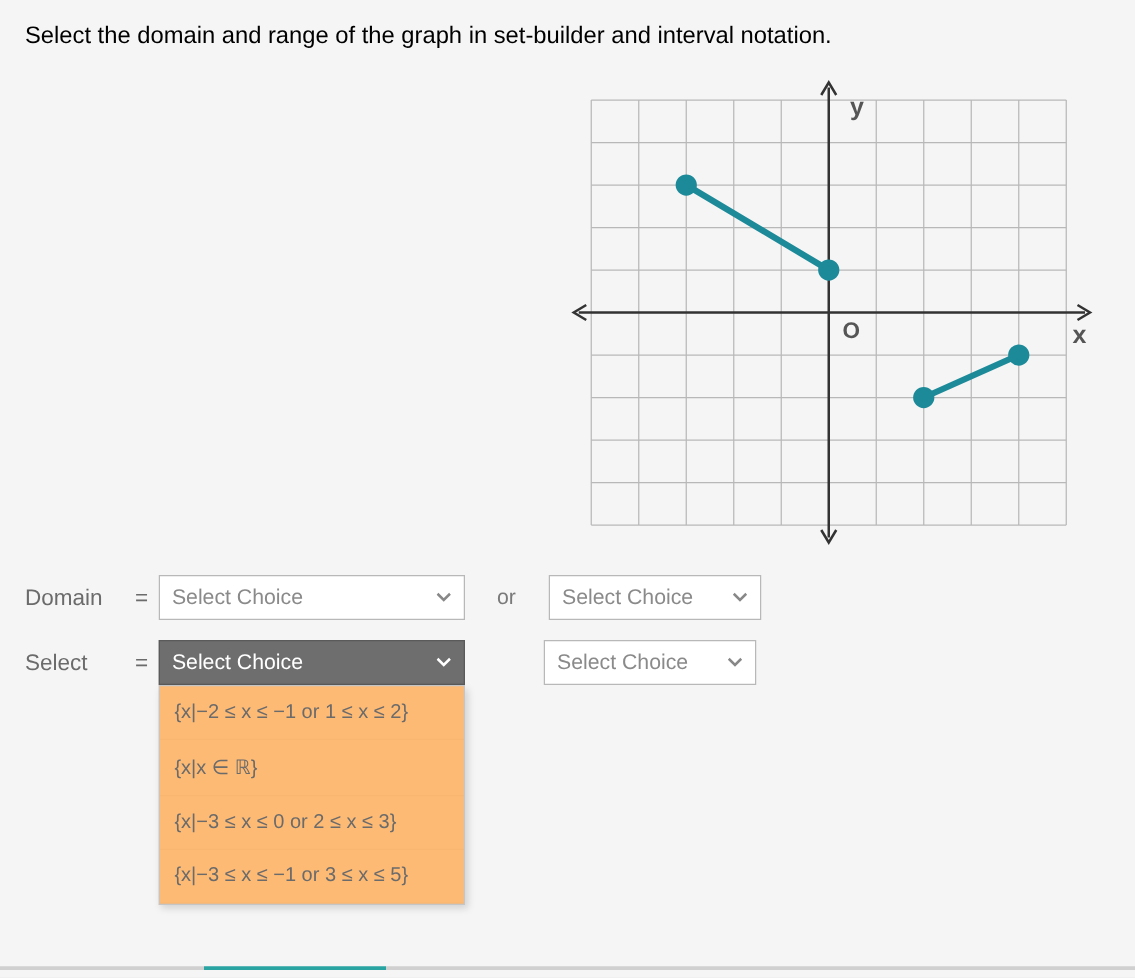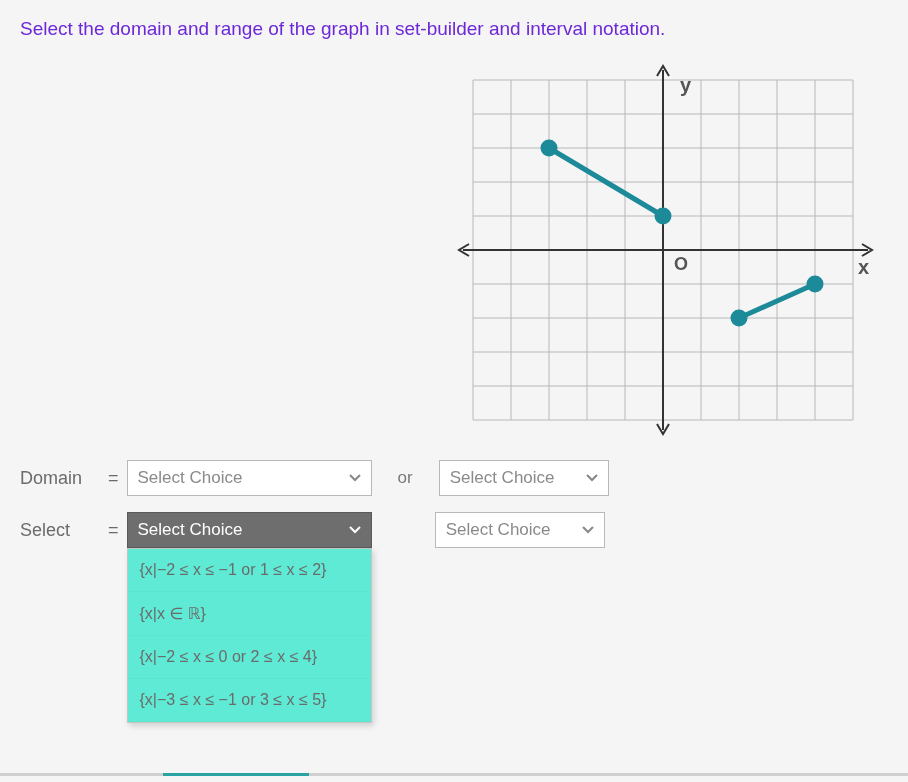--- a/index.html
+++ b/index.html
@@ -14,21 +14,21 @@
       height: 782px;
       position: relative;
       overflow: hidden;
     }
     .page {
       background: #f5f5f5;
       padding: 18px 20px;
       min-height: 100%;
     }
     .question-text {
-      color: #6d28d9;
+      color: #000000;
       font-size: 19px;
       margin-bottom: 20px;
     }
     .graph-area {
       display: flex;
       justify-content: flex-end;
       padding-right: 10px;
       margin-bottom: 20px;
     }
     .graph-box {
@@ -94,21 +94,21 @@
       height: 36px;
       padding: 0 10px;
       font-size: 17px;
       min-width: 245px;
       cursor: pointer;
     }
     .dropdown-list {
       position: absolute;
       top: 36px;
       left: 0;
-      background: #5eead4;
+      background: #fdba74;
       border: 1px solid #c5c5c5;
       width: 245px;
       box-shadow: 2px 3px 6px rgba(0,0,0,0.15);
       z-index: 10;
     }
     .dropdown-item {
       padding: 12px 12px;
       font-size: 16px;
       color: #6b6b6b;
       cursor: pointer;
@@ -219,21 +219,21 @@
       <div class="dropdown-wrap">
         <div class="select-open-header">
           <span>Select Choice</span>
           <svg class="chevron" viewBox="0 0 12 12">
               <path d="M1 3 L6 8 L11 3" stroke="#fff" stroke-width="2" fill="none"></path>
             </svg>
         </div>
         <div class="dropdown-list">
           <div class="dropdown-item">{x|−2 ≤ x ≤ −1 or 1 ≤ x ≤ 2}</div>
           <div class="dropdown-item">{x|x ∈ ℝ}</div>
-          <div class="dropdown-item">{x|−2 ≤ x ≤ 0 or 2 ≤ x ≤ 4}</div>
+          <div class="dropdown-item">{x|−3 ≤ x ≤ 0 or 2 ≤ x ≤ 3}</div>
           <div class="dropdown-item">{x|−3 ≤ x ≤ −1 or 3 ≤ x ≤ 5}</div>
         </div>
       </div>
 
       <span class="or-text" style="visibility:hidden">or</span>
 
       <div class="select-closed" style="margin-left:-4px;">
         <span>Select Choice</span>
         <svg class="chevron" viewBox="0 0 12 12">
             <path d="M1 3 L6 8 L11 3" stroke="#888" stroke-width="2" fill="none"></path>

